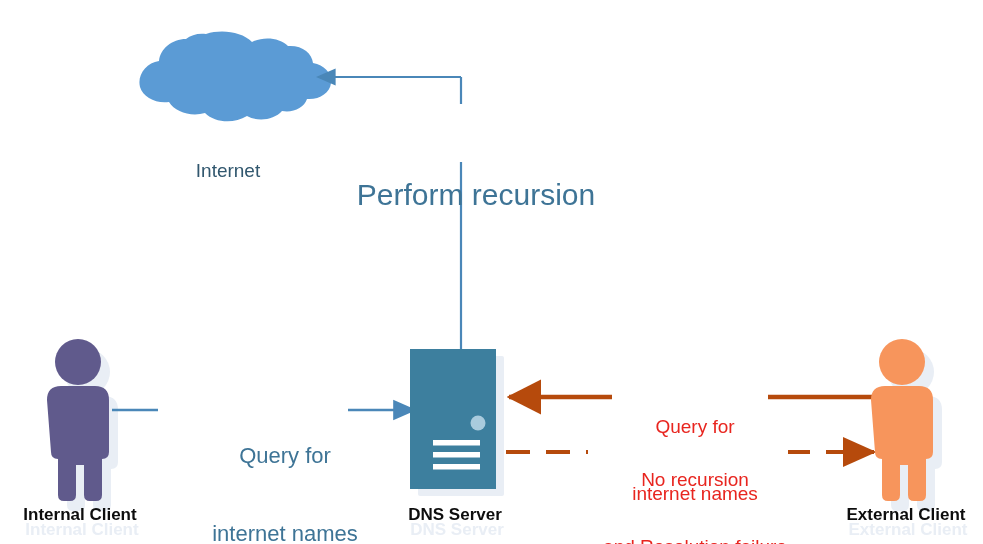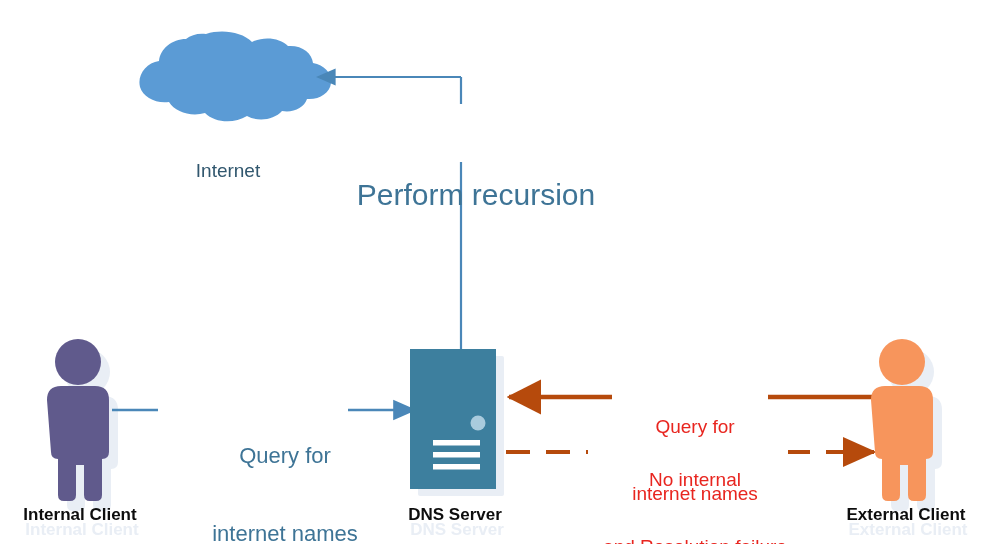--- a/index.html
+++ b/index.html
@@ -203,21 +203,21 @@
     <div>Query for</div>
     <div>internet names</div>
   </div>
 
   <div class="txt txt-query-red">
     <div>Query for</div>
     <div>internet names</div>
   </div>
 
   <div class="txt txt-norecursion">
-    <div>No internal</div>
+    <div>No recursion</div>
     <div>and Resolution failure</div>
   </div>
 
   <div class="cap-ghost ghost-internal">Internal Client</div>
   <div class="cap-ghost ghost-dns">DNS Server</div>
   <div class="cap-ghost ghost-external">External Client</div>
 
   <div class="caption cap-internal">Internal Client</div>
   <div class="caption cap-dns">DNS Server</div>
   <div class="caption cap-external">External Client</div>

